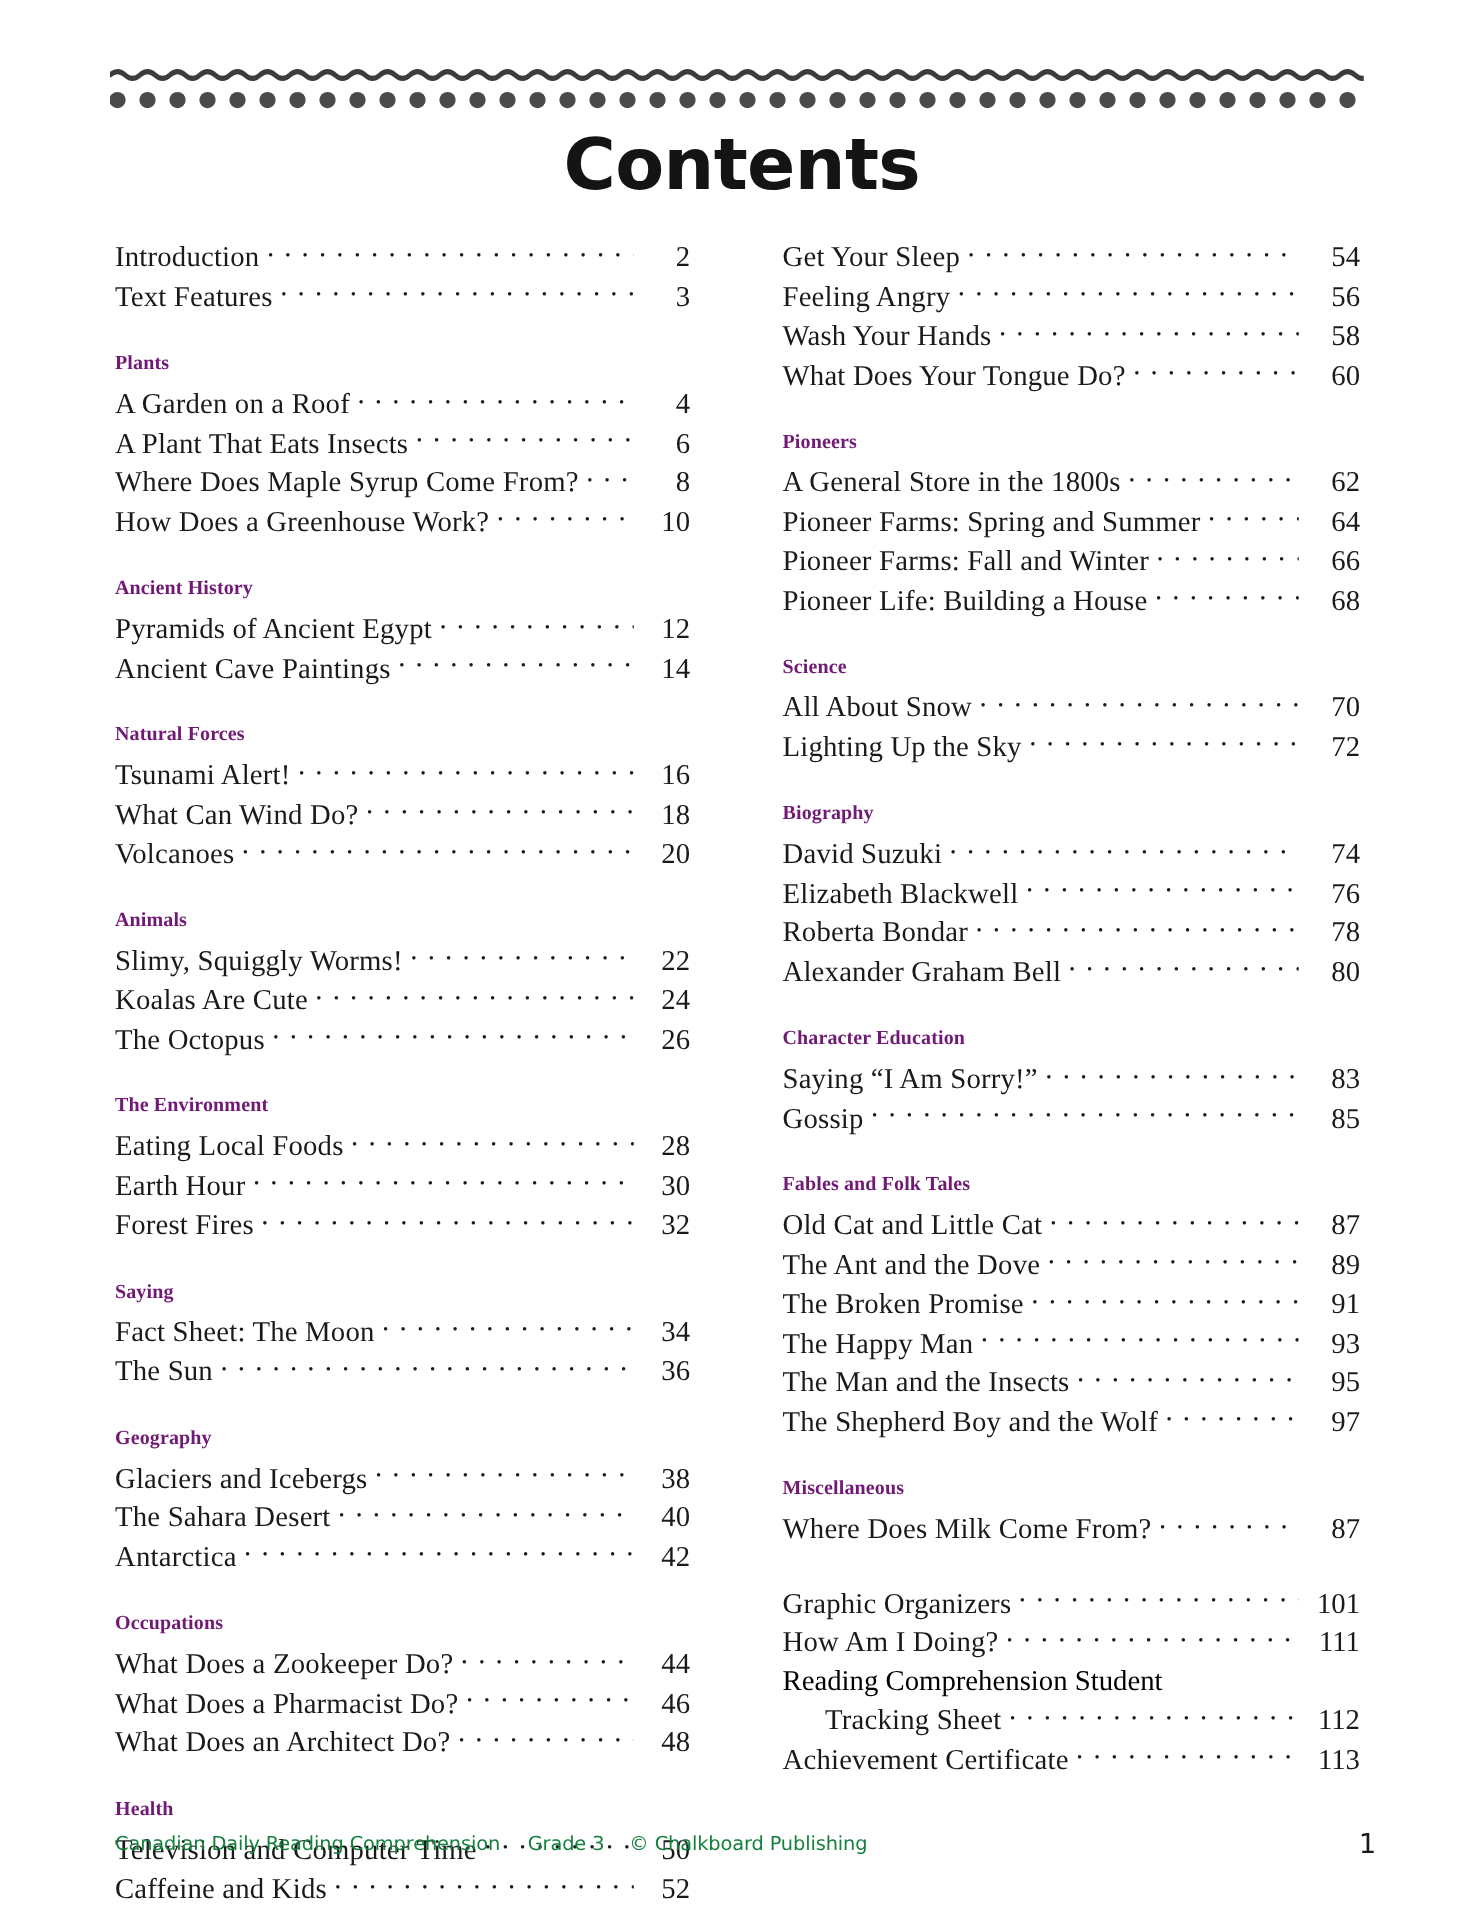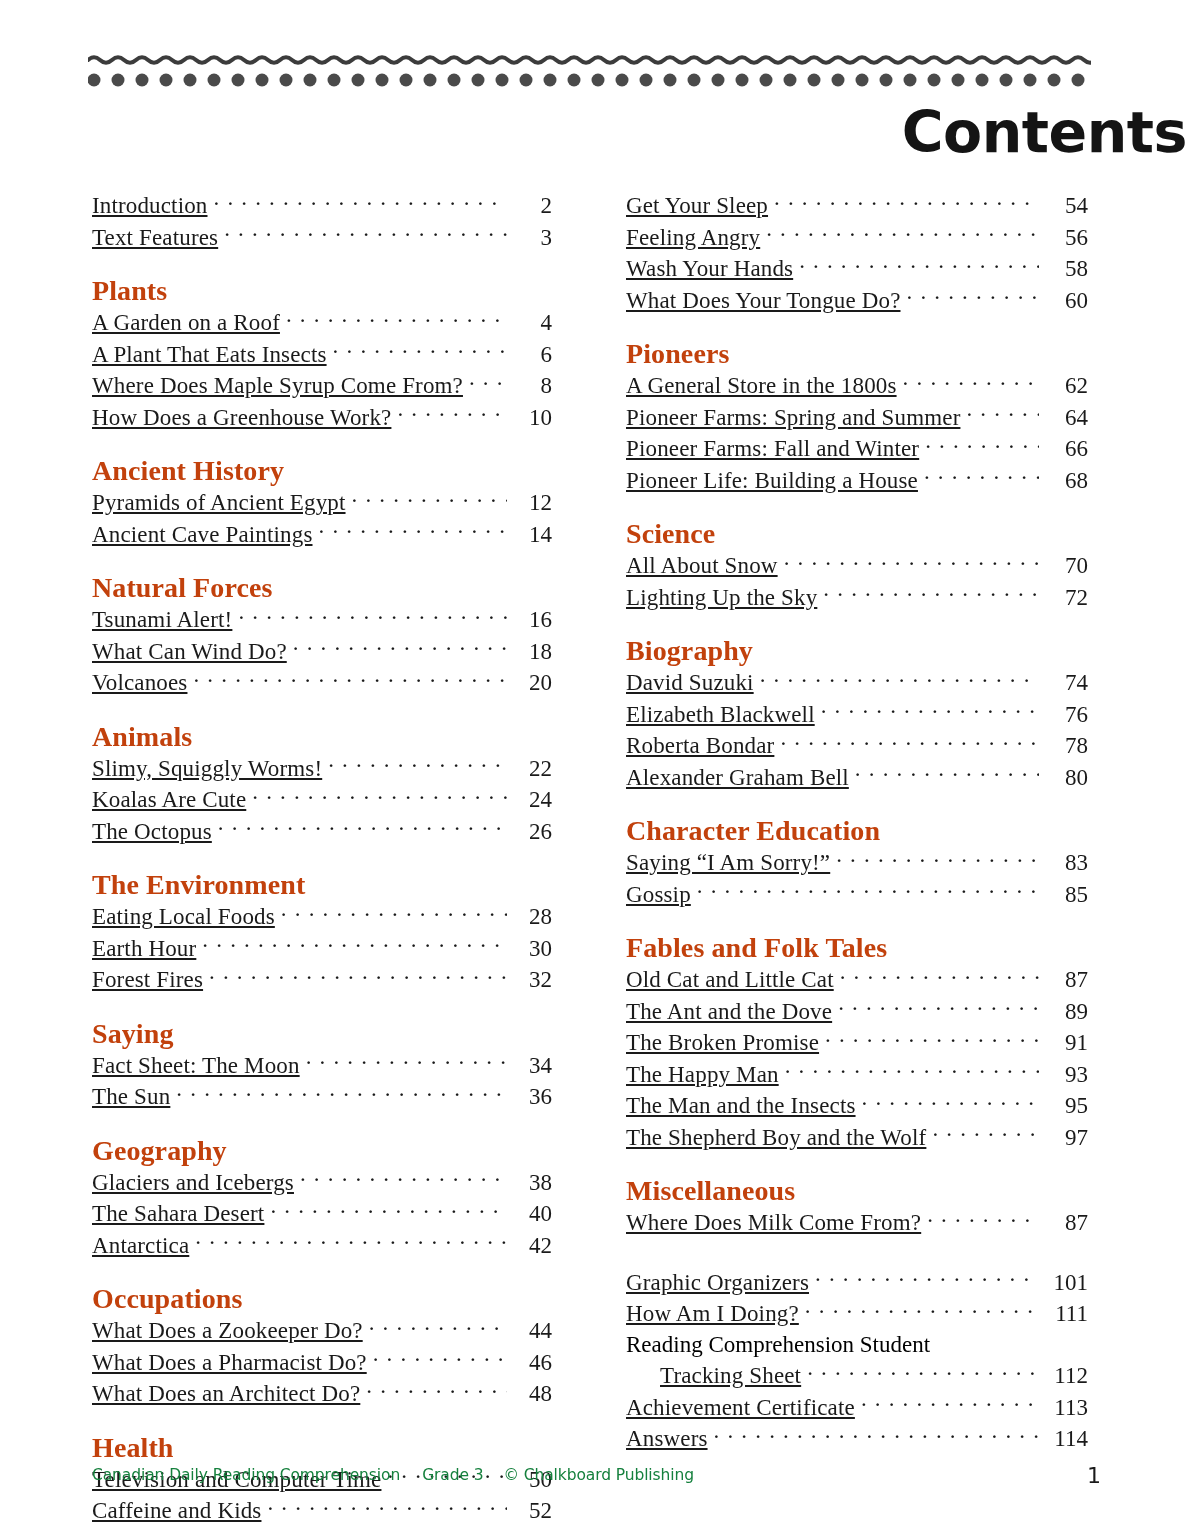--- a/index.html
+++ b/index.html
@@ -30,21 +30,21 @@
     height: 46px;
   }
   .top-border svg { display: block; }
 
   
   .page-title {
     position: absolute;
     left: 0;
     right: 0;
     top: 104px;
-    text-align: right;
+    text-align: center;
     font-family: "DejaVu Sans", "Liberation Sans", sans-serif;
     font-weight: bold;
     font-size: 57px;
     letter-spacing: -0.5px;
     color: #141414;
     line-height: 1;
   }
 
   
   .columns {
@@ -59,40 +59,39 @@
   }
   .col-left  { left: 92px;  width: 460px; }
   .col-right { left: 626px; width: 462px; }
 
   .section { margin: 0; }
   .section.gap { margin-top: 22px; }
 
   .section-head {
     font-family: "Liberation Serif", "DejaVu Serif", serif;
     font-weight: bold;
-    font-size: 28px;
+    font-size: 16px;
     line-height: 32px;
-    color: #c2410c;
+    color: #701a75;
     letter-spacing: 0.1px;
     white-space: nowrap;
   }
 
   .entry {
     display: flex;
     align-items: baseline;
     font-size: 23px;
     line-height: 30.5px;
     color: #1a1a1a;
     white-space: nowrap;
   }
   .entry .etitle {
     flex: 0 0 auto;
     padding-right: 6px;
     letter-spacing: 0.15px;
-    text-decoration: underline;
   }
   .entry .leader {
     flex: 1 1 auto;
     overflow: hidden;
     height: 1em;
     position: relative;
     min-width: 10px;
   }
   .entry .leader::before {
     content: ". . . . . . . . . . . . . . . . . . . . . . . . . . . . . . . . . . . . . . . . . .";
@@ -526,25 +525,20 @@
               <span class="etitle">Tracking Sheet</span>
               <span class="leader"></span>
               <span class="pnum">112</span>
             </div>
           </div>
           <div class="entry">
             <span class="etitle">Achievement Certificate</span>
             <span class="leader"></span>
             <span class="pnum">113</span>
           </div>
-          <div class="entry">
-            <span class="etitle">Answers</span>
-            <span class="leader"></span>
-            <span class="pnum">114</span>
-          </div>
         </div>
       </div>
   </div>
 
   <div class="footer">
     <span class="f1">Canadian Daily Reading Comprehension</span><span class="f2">Grade 3</span><span class="f3">© Chalkboard Publishing</span>
   </div>
 
   <div class="folio">1</div>
 

